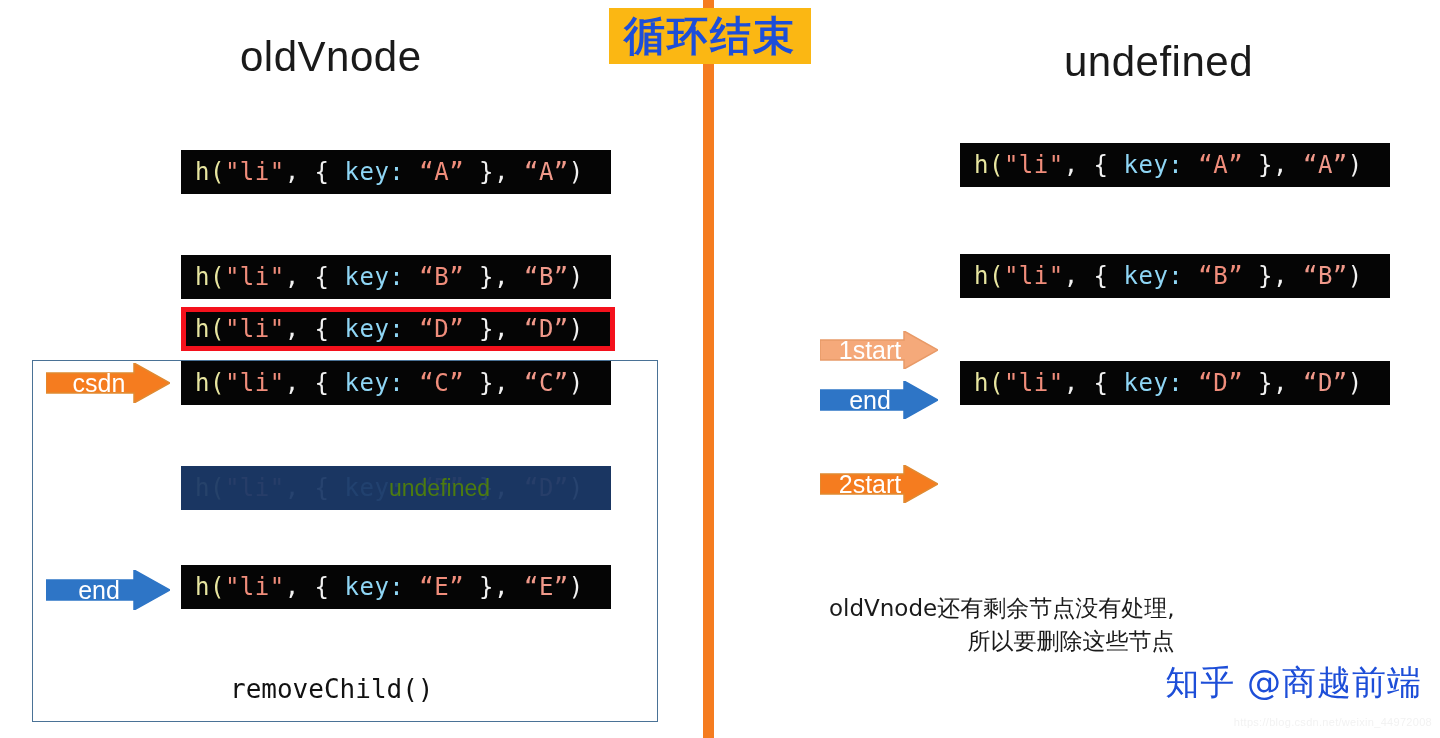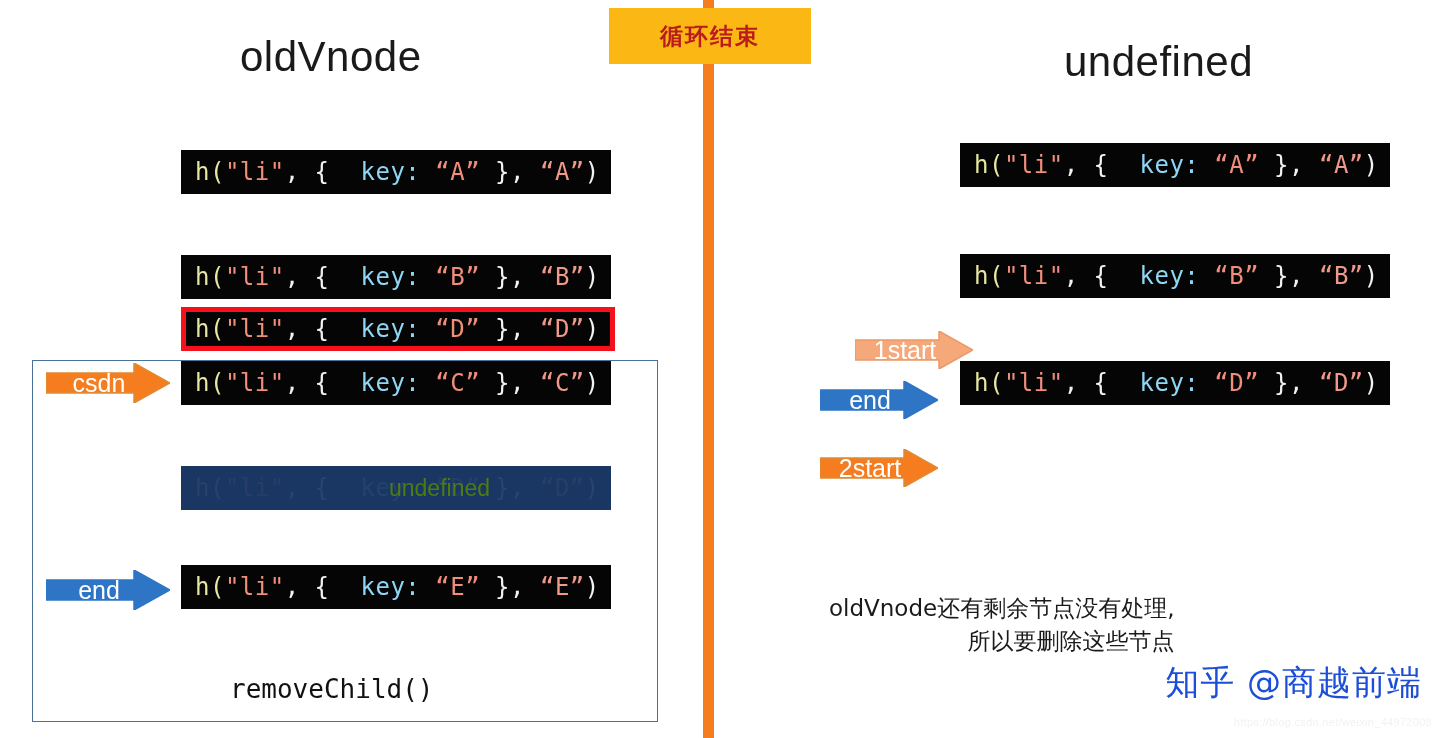--- a/index.html
+++ b/index.html
@@ -44,44 +44,44 @@
     top: 8px;
     width: 202px;
     height: 56px;
     background: #FBB713;
     display: flex;
     align-items: center;
     justify-content: center;
   }
   #loop-end-banner .banner-text {
     font-family: "DejaVu Sans", sans-serif;
-    font-size: 23px;
+    font-size: 41px;
     font-weight: 700;
-    color: #b91c1c;
+    color: #1d4ed8;
     letter-spacing: 2px;
     line-height: 1;
   }
 
   
   .code-block {
     background: #050505;
     height: 44px;
     display: flex;
     align-items: center;
     padding: 0 14px;
     box-sizing: border-box;
     font-family: "DejaVu Sans Mono", monospace;
     font-size: 24px;
     letter-spacing: 0.5px;
     white-space: nowrap;
   }
   .code-block .tok-fn     { color: #E8E6A0; }
   .code-block .tok-tag    { color: #F08D7B; }
   .code-block .tok-punct  { color: #F2F2F2; }
-  .code-block .tok-key    { color: #8FD6F5; margin-left: 16px; }
+  .code-block .tok-key    { color: #8FD6F5; }
   .code-block .tok-str    { color: #F08D7B; }
   .code-block .tok-val    { color: #F0998A; }
 
   
   .code-block.highlight-red {
     border: 5px solid #F4111C;
     height: 44px;
     padding: 0 9px;
   }
 
@@ -246,35 +246,35 @@
   <span class="arrow-label">csdn</span>
 </div>
 
 <div class="arrow" style="left:46px; top:570px; width:124px; height:40px;">
   <svg width="124" height="40" viewBox="0 0 124 40">
     <polygon points="0,10 88,10 88,0 124,20 88,40 88,30 0,30" fill="#2E75C6" stroke="#2E75C6" stroke-width="1.5"></polygon>
   </svg>
   <span class="arrow-label">end</span>
 </div>
 
-<div class="arrow pale" style="left:820px; top:331px; width:118px; height:38px;margin-left:35px;">
+<div class="arrow pale" style="left:820px; top:331px; width:118px; height:38px;">
   <svg width="118" height="38" viewBox="0 0 118 38">
     <polygon points="0,9 84,9 84,0 118,19 84,38 84,29 0,29" fill="#F5A97A" stroke="#E89A68" stroke-width="1.5"></polygon>
   </svg>
   <span class="arrow-label">1start</span>
 </div>
 
 <div class="arrow" style="left:820px; top:381px; width:118px; height:38px;">
   <svg width="118" height="38" viewBox="0 0 118 38">
     <polygon points="0,9 84,9 84,0 118,19 84,38 84,29 0,29" fill="#2E75C6" stroke="#2E75C6" stroke-width="1.5"></polygon>
   </svg>
   <span class="arrow-label">end</span>
 </div>
 
-<div class="arrow" style="left:820px; top:449px; width:118px; height:38px;">
+<div class="arrow" style="left:820px; top:465px; width:118px; height:38px;">
   <svg width="118" height="38" viewBox="0 0 118 38">
     <polygon points="0,9 84,9 84,0 118,19 84,38 84,29 0,29" fill="#F57C1F" stroke="#E08A32" stroke-width="1.5"></polygon>
   </svg>
   <span class="arrow-label">2start</span>
 </div>
 
 <div class="abs" id="annotation">oldVnode还有剩余节点没有处理,
 所以要删除这些节点</div>
 
 <div class="abs" id="watermark">知乎 @商越前端</div>

